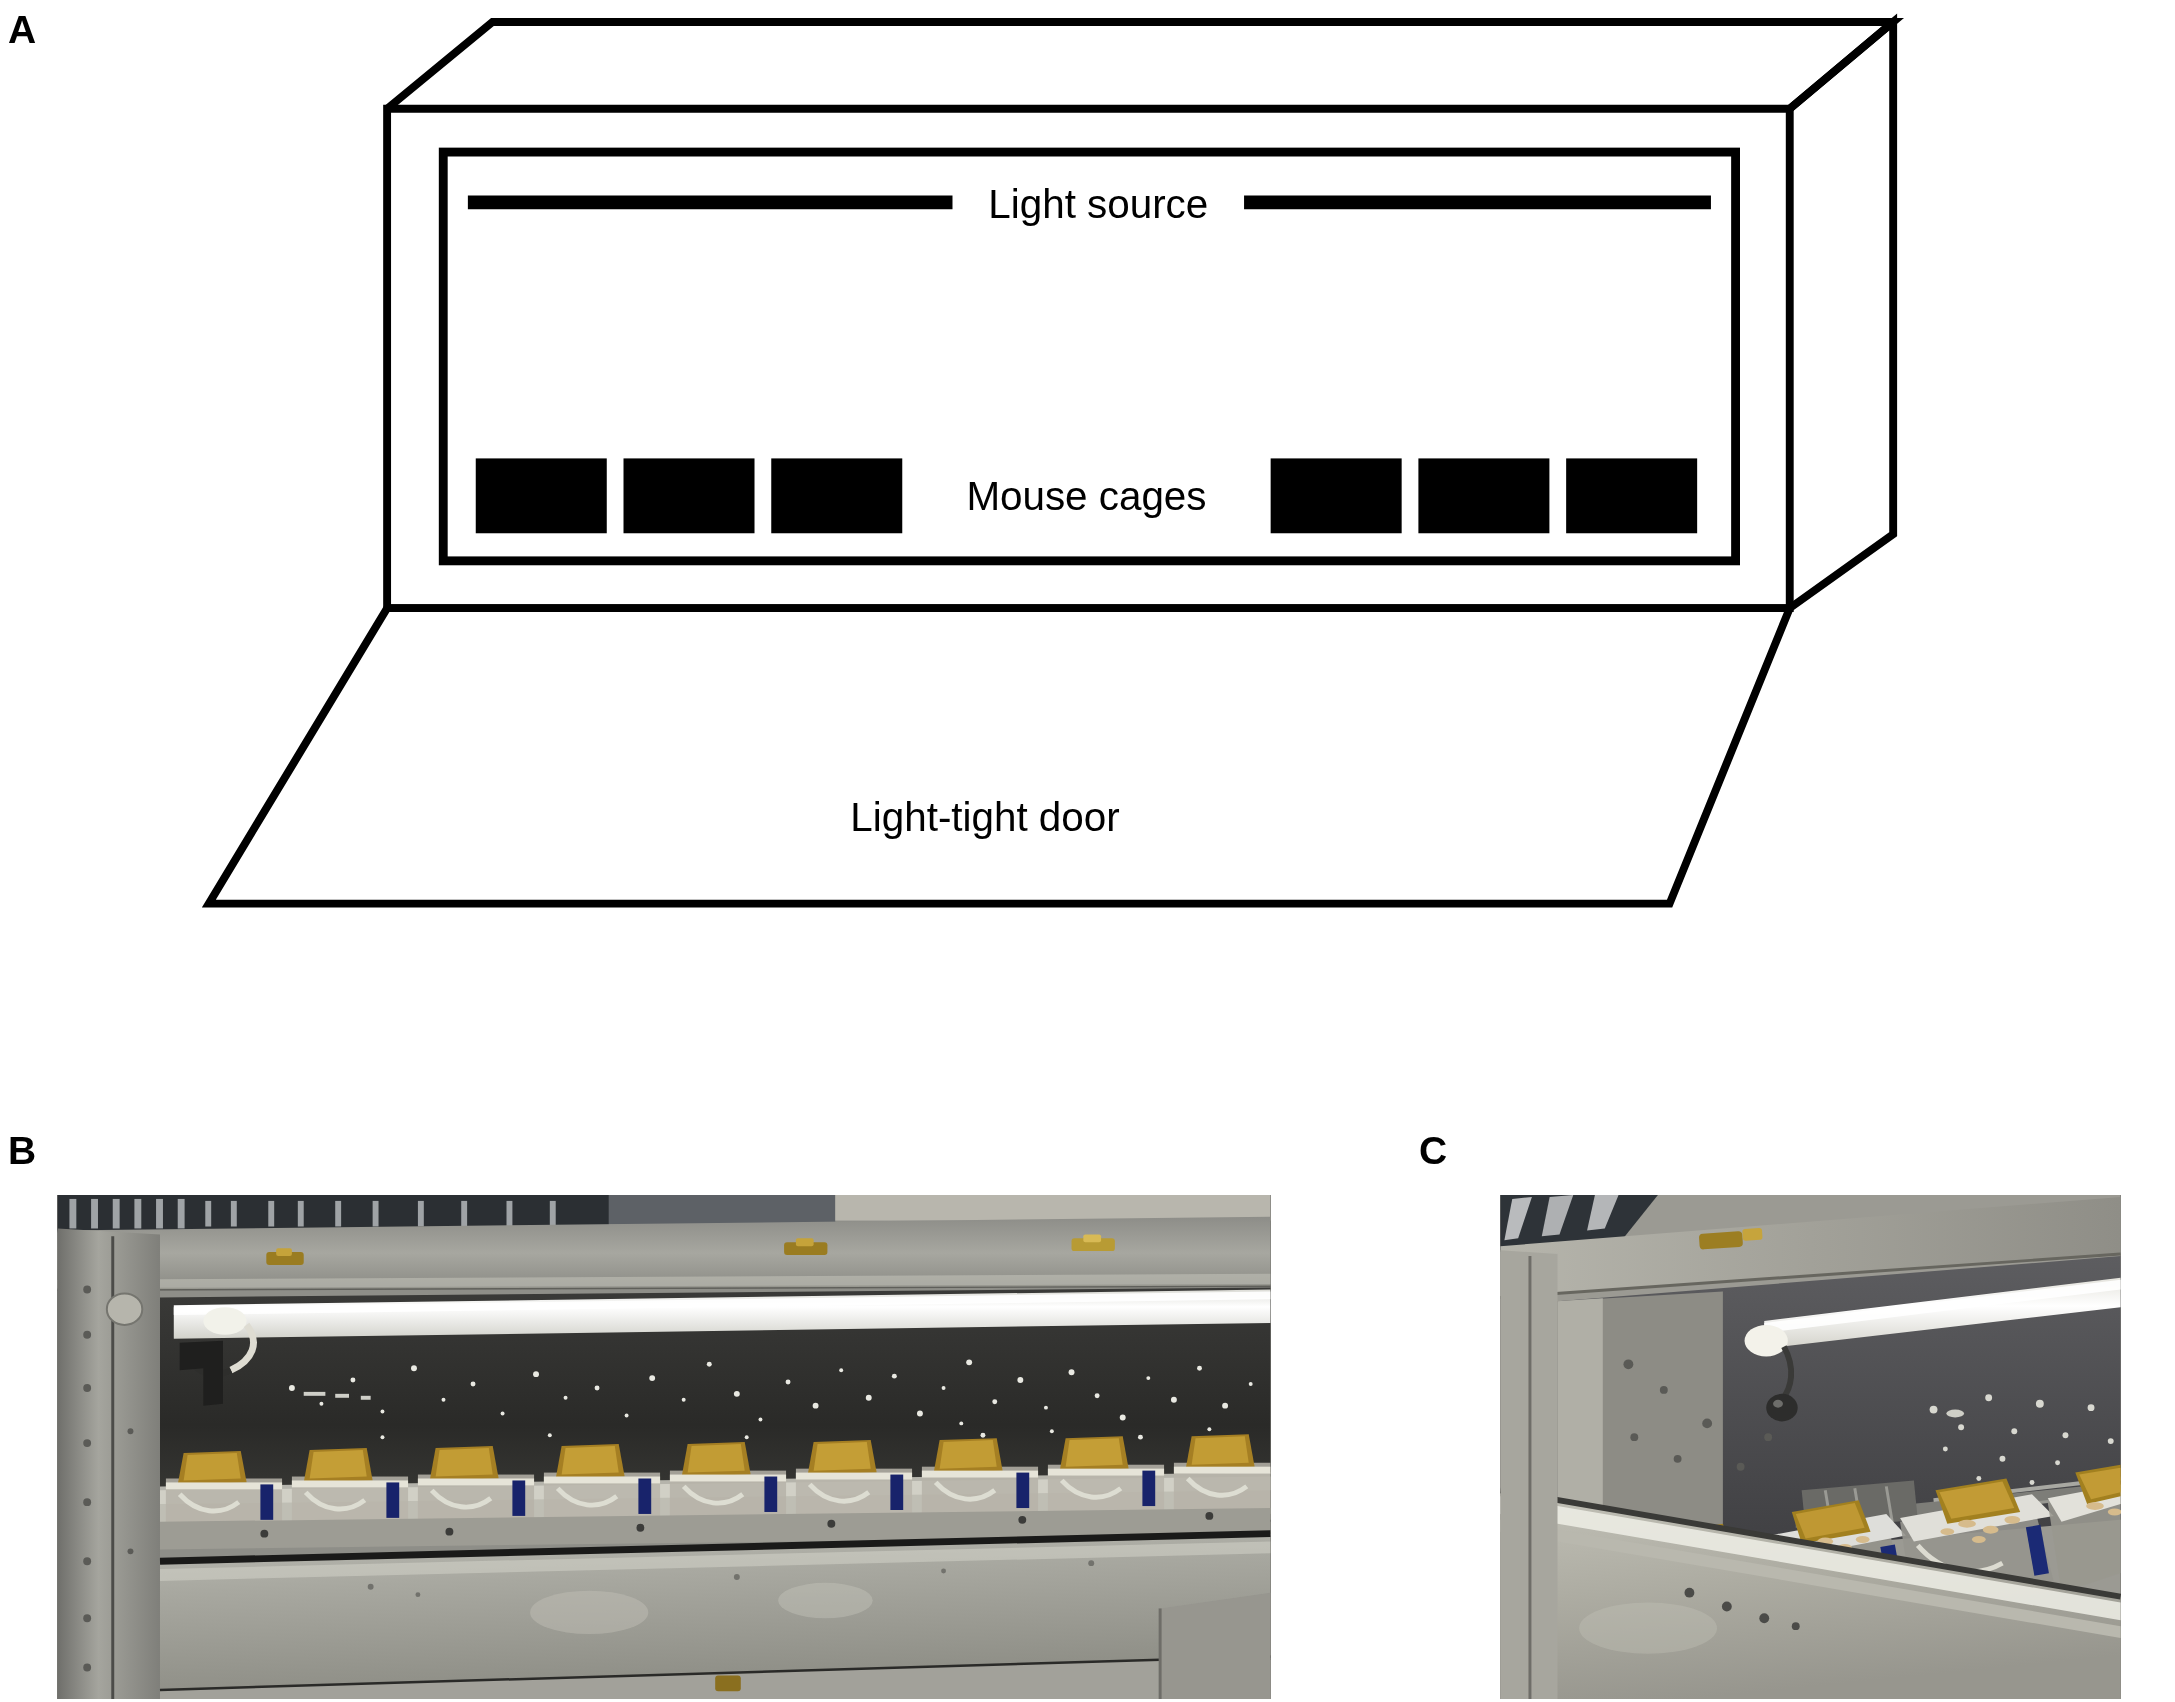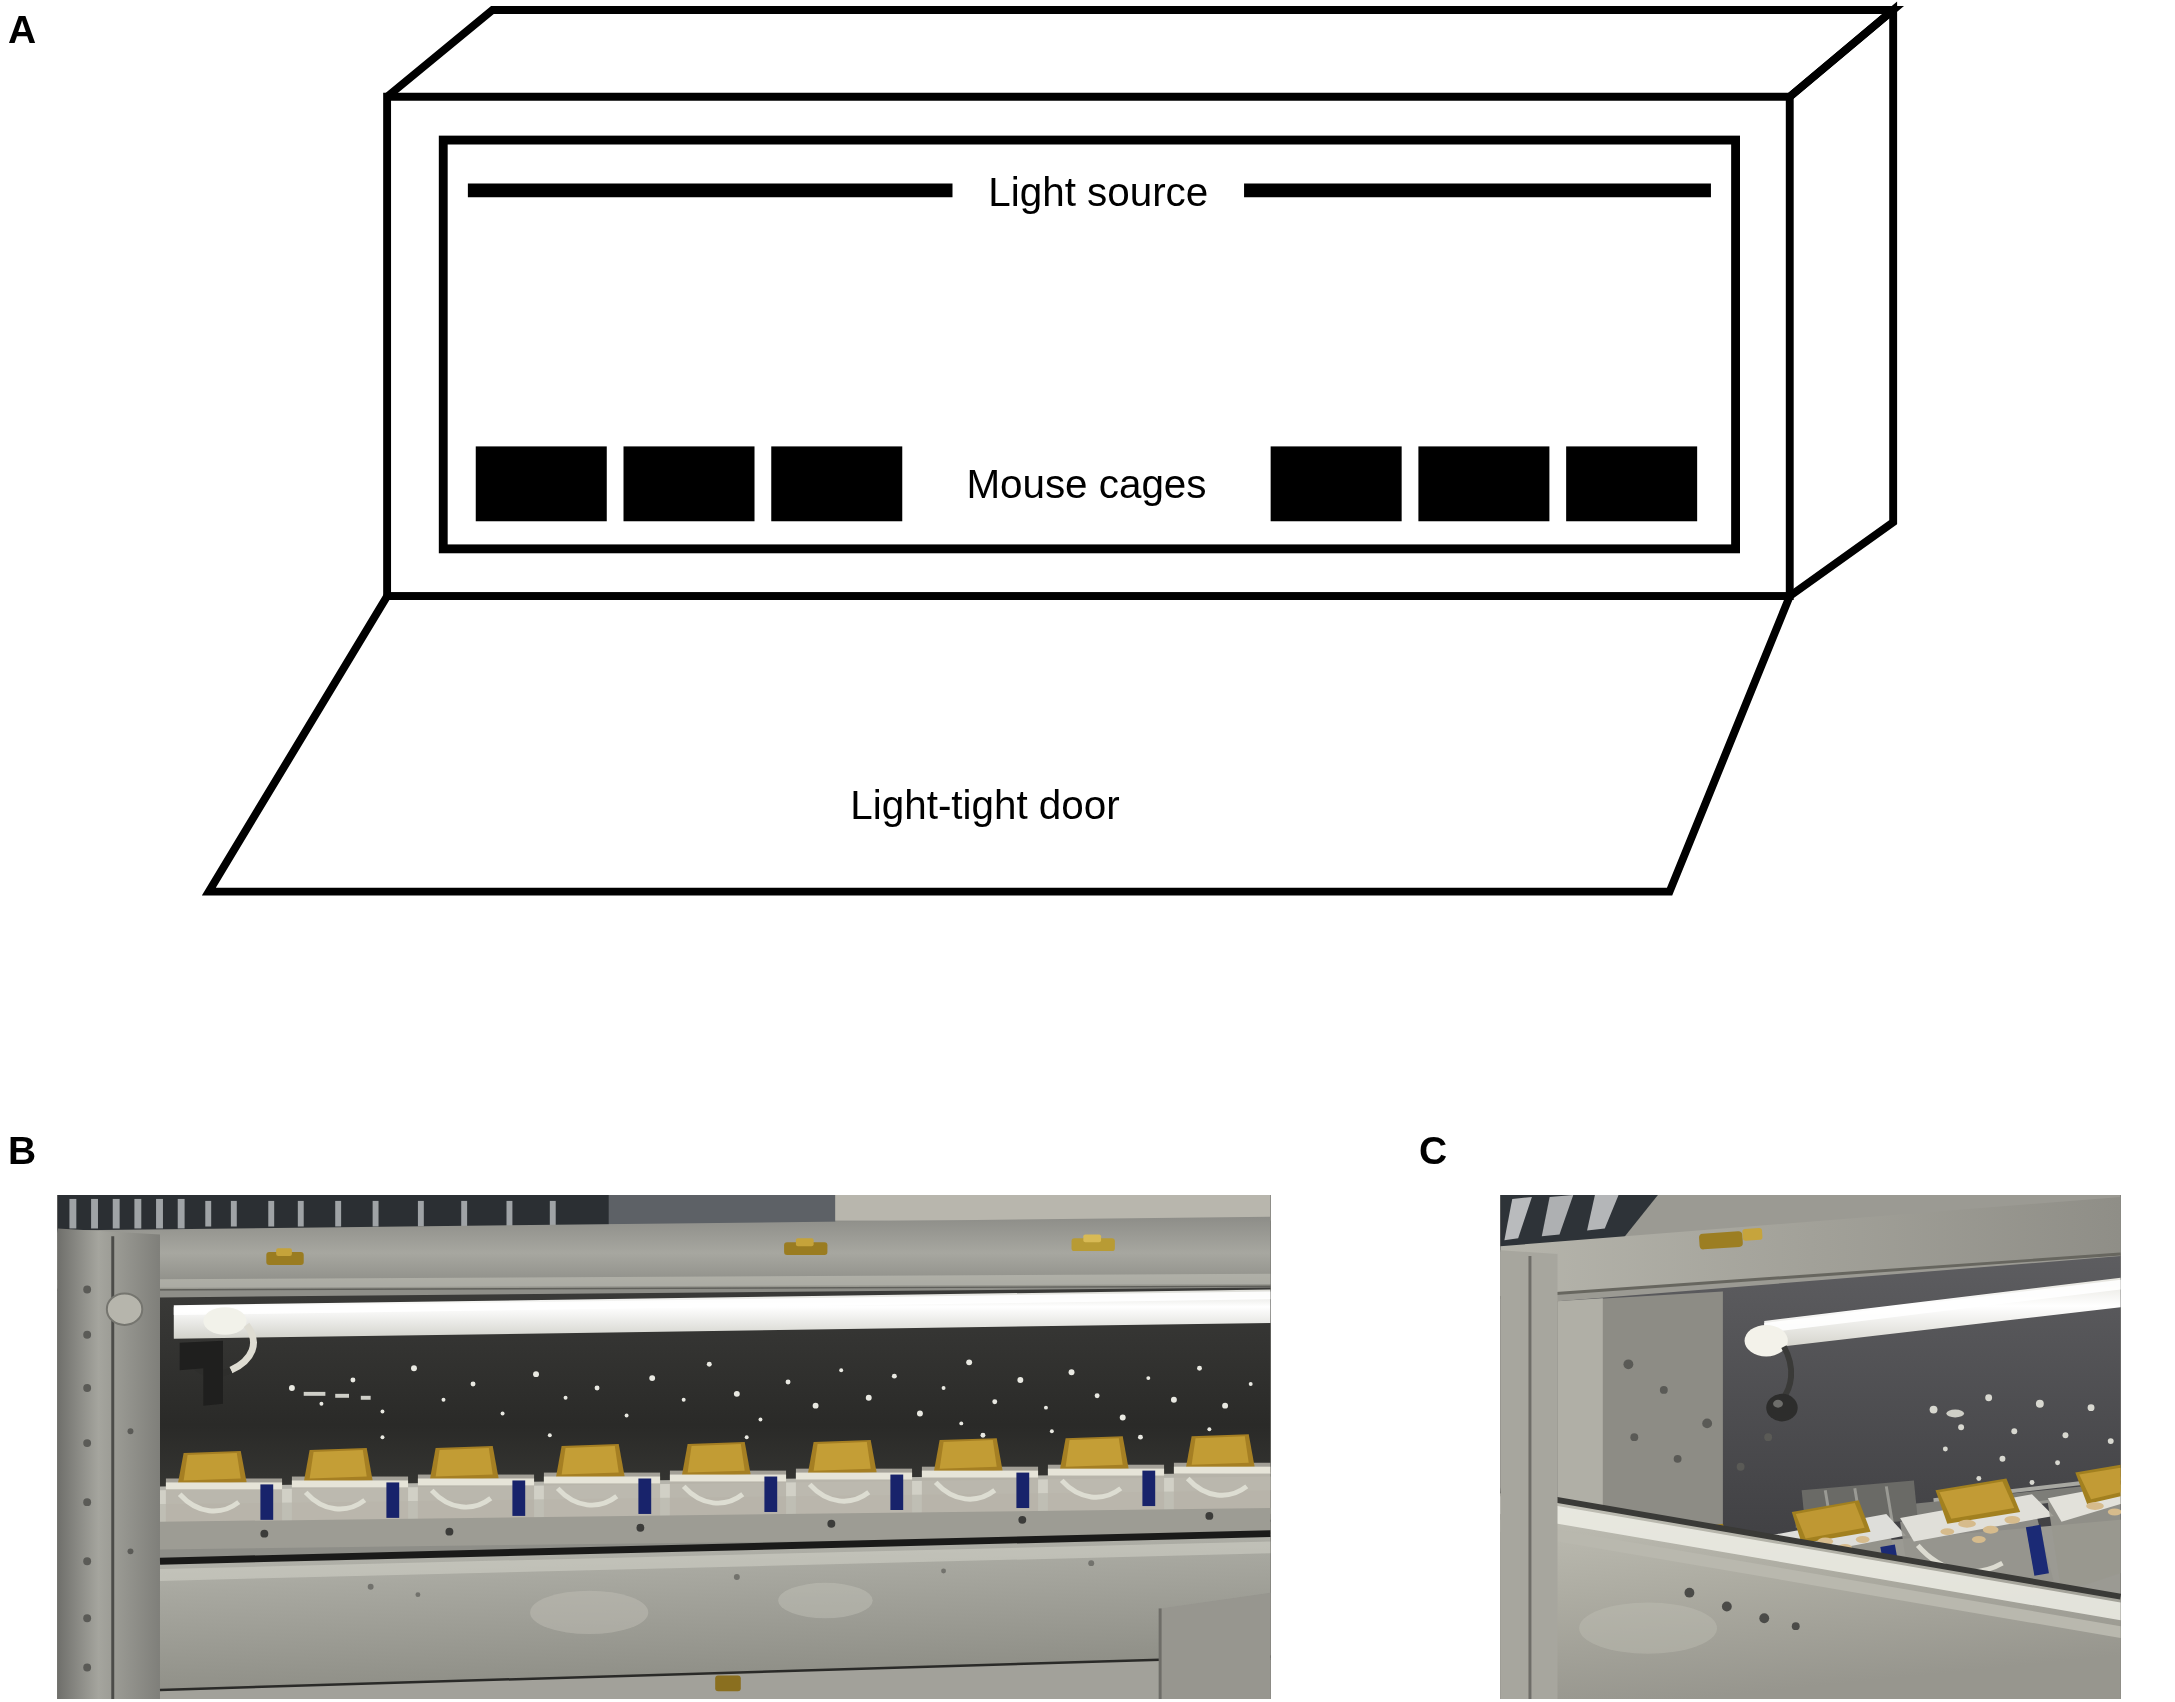--- a/index.html
+++ b/index.html
@@ -34,21 +34,21 @@
     letter-spacing: 0px;
   }
   #letter-a { left: 7.9px;    top: 9.9px; }
   #letter-b { left: 7.9px;    top: 1131px; }
   #letter-c { left: 1419px; top: 1131px; }
 
   
   #panel-a {
     position: absolute;
     left: 0px;
-    top: 0px;
+    top: 12px;
     width: 1970px;
     height: 946px;
     text-align: center;
   }
   #panel-a svg { display: block; }
 
   .diagram-label {
     font-family: "Liberation Sans", sans-serif;
     font-size: 41px;
     fill: #000000;

